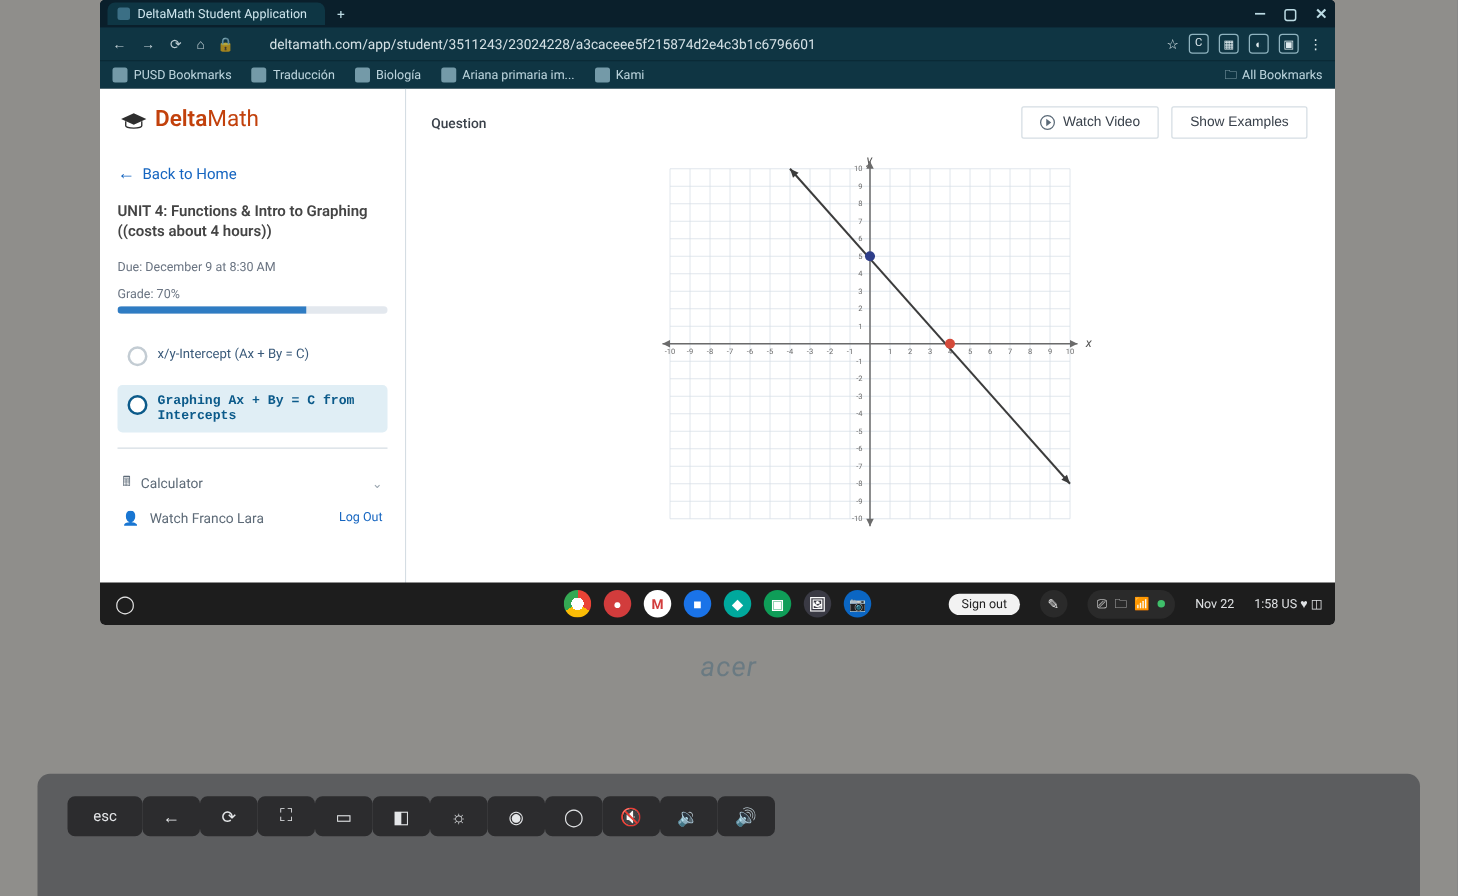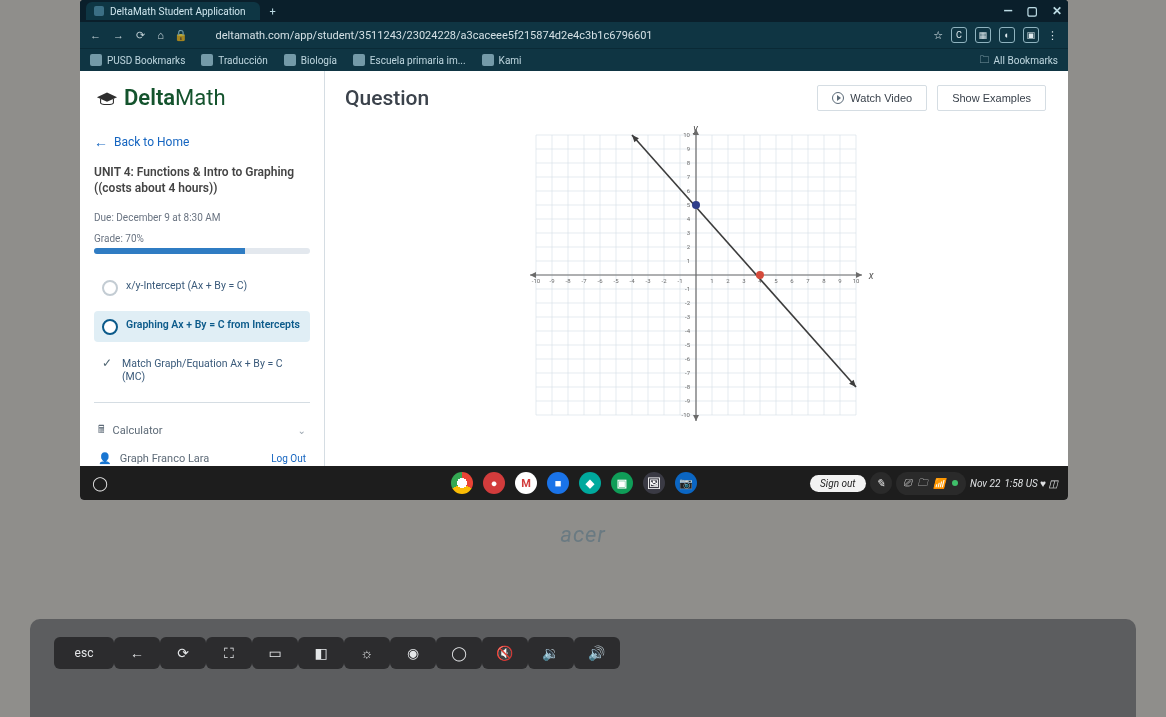--- a/index.html
+++ b/index.html
@@ -70,51 +70,51 @@
   
   .page{background:var(--page-bg);height:calc(100% - 70px);display:flex;overflow:hidden;}
   .sidebar{
     width:244px;min-width:244px;background:#fff;
     border-right:1px solid var(--border);
     display:flex;flex-direction:column;
   }
   .brand{display:flex;align-items:center;gap:8px;padding:14px 16px 10px;}
   .brand .cap{width:20px;height:14px;position:relative;}
   .brand .cap svg{width:22px;height:16px;}
-  .brand-name{font-size:22px;color:#14532d;font-weight:400;}
+  .brand-name{font-size:18px;color:#c2410c;font-weight:400;}
   .brand-name b{font-weight:600;}
   .side-inner{padding:6px 14px 10px;}
   .back{color:var(--link);font-size:12px;display:flex;align-items:center;gap:6px;margin:8px 0 14px;}
   .back .arrow{font-size:14px;}
   .assign-title{color:var(--title);font-size:12px;font-weight:600;line-height:1.35;}
   .due{color:var(--muted);font-size:10px;margin-top:16px;}
   .grade{color:var(--muted);font-size:10px;margin-top:10px;}
   .progress{height:6px;background:#e3e8ee;border-radius:3px;margin-top:4px;overflow:hidden;}
   .progress .bar{height:100%;background:var(--progress);width:70%;}
   .skill-list{margin-top:18px;display:flex;flex-direction:column;gap:8px;}
   .skill{
     display:flex;align-items:flex-start;gap:8px;padding:7px 8px;border-radius:4px;
     font-size:10.5px;color:#3a5a7a;
   }
   .skill .bullet{width:12px;height:12px;border-radius:50%;border:2px solid #c3ccd3;flex:none;margin-top:1px;}
-  .skill.active{background:var(--skill-active-bg);color:var(--skill-active-text);font-weight:600;}
+  .skill.active{background:var(--skill-active-bg);color:var(--skill-active-text);font-weight:600;font-family:Liberation Mono, monospace;}
   .skill.active .bullet{border-color:#0b5a8a;background:#fff;position:relative;}
   .skill.done .bullet{border:none;background:transparent;}
   .skill.done .bullet::after{content:"✓";color:#506673;font-size:12px;position:relative;top:-2px;}
   .side-divider{border-top:1px solid var(--border);margin:12px 0;}
   .tool-row{display:flex;align-items:center;justify-content:space-between;font-size:11px;color:#5d6a77;padding:6px 4px;}
   .tool-row .left{display:flex;align-items:center;gap:8px;}
   .tool-row .chev{color:#9aa5af;font-size:10px;}
   .user-row{display:flex;align-items:center;justify-content:space-between;font-size:11px;color:#5d6a77;padding:6px 4px;}
   .user-row .left{display:flex;align-items:center;gap:8px;}
   .logout{color:var(--link);font-size:10px;}
 
   .main{flex:1;background:#fff;padding:14px 22px 10px 20px;position:relative;overflow:hidden;}
   .main-head{display:flex;align-items:center;gap:10px;}
-  .q-title{font-size:21px;color:#3b424b;font-weight:500;}
+  .q-title{font-size:11px;color:#3b424b;font-weight:500;}
   .head-actions{margin-left:auto;display:flex;gap:10px;}
   .btn{border:1px solid var(--border);background:#fff;color:#39414b;font-size:11px;padding:6px 14px;border-radius:2px;display:flex;align-items:flex-start;gap:6px;}
   .btn .play{width:10px;height:10px;border-radius:50%;border:1.5px solid #5b6a78;display:inline-flex;align-items:center;justify-content:center;}
   .btn .play::after{content:"";border-left:4px solid #5b6a78;border-top:3px solid transparent;border-bottom:3px solid transparent;margin-left:1px;}
   .prompt{margin-top:16px;font-family:Georgia, "Times New Roman", serif;font-size:16px;color:#30353a;}
   .prompt .math{font-style:normal;}
   .graph-wrap{margin:14px auto 4px;display:flex;justify-content:center;}
   .graph{position:relative;width:340px;height:300px;}
   .glabelY{position:absolute;top:-2px;left:50%;transform:translateX(-50%);font-size:10px;color:#555;font-style:italic;}
   .glabelX{position:absolute;right:-8px;top:50%;transform:translateY(-50%);font-size:10px;color:#555;font-style:italic;}
@@ -130,21 +130,21 @@
   .shelf-center{position:absolute;left:50%;transform:translateX(-50%);display:flex;gap:10px;align-items:center;}
   .app{width:22px;height:22px;border-radius:50%;display:flex;align-items:center;justify-content:center;font-size:11px;font-weight:bold;}
   .app.chrome{background:radial-gradient(circle at 50% 50%, #fff 0 5px, transparent 5px), conic-gradient(#ea4335 0 120deg,#fbbc05 120deg 240deg,#34a853 240deg 360deg);}
   .app.rec{background:#d23c3c;color:#fff;}
   .app.gmail{background:#fff;color:#d23c3c;}
   .app.meet{background:#1a73e8;color:#fff;}
   .app.docs{background:#00a99d;color:#fff;}
   .app.green{background:#0f9d58;color:#fff;}
   .app.cam{background:#0b66c3;color:#fff;}
   .app.pic{background:#3a3a44;color:#fff;}
-  .shelf-right{margin-left:auto;display:flex;align-items:center;gap:4px;padding-right:10px;font-style:italic;}
+  .shelf-right{margin-left:auto;display:flex;align-items:center;gap:16px;padding-right:10px;}
   .pill{background:#f2f2f2;color:#222;border-radius:12px;padding:3px 10px;font-size:10px;}
   .pen{width:22px;height:22px;border-radius:50%;background:#2a2a2a;color:#eaeaea;display:flex;align-items:center;justify-content:center;font-size:11px;}
   .status{background:#2a2a2a;border-radius:12px;padding:3px 8px;display:flex;align-items:center;gap:6px;color:#eaeaea;font-size:10px;}
   .status .d{width:6px;height:6px;border-radius:50%;background:#3fbf6a;}
   .clock{color:#dfe1e3;font-size:10px;}
 
   
   .brandmark{position:absolute;left:50%;top:522px;transform:translateX(-50%);color:#6a7a82;font-size:22px;font-style:italic;letter-spacing:1px;}
   .keyboard{position:absolute;left:30px;right:30px;bottom:0;height:80px;background:#5c5d5f;border-radius:10px 10px 0 0;display:flex;padding:18px 24px 0;}
   .key{background:#2c2c2e;color:#e4e6e8;border-radius:6px;height:32px;min-width:60px;display:flex;align-items:center;justify-content:center;font-size:12px;}
@@ -196,21 +196,21 @@
         <div class="bm">
             <span class="ico"></span>
             <span>Traducción</span>
           </div>
         <div class="bm">
             <span class="ico"></span>
             <span>Biología</span>
           </div>
         <div class="bm">
             <span class="ico"></span>
-            <span>Escuela primaria im...</span>
+            <span>Ariana primaria im...</span>
           </div>
         <div class="bm">
             <span class="ico"></span>
             <span>Kami</span>
           </div>
         <div class="bm all-bm">
           <span>🗀</span>
           <span>All Bookmarks</span>
         </div>
       </div>
@@ -241,38 +241,34 @@
 
           <div class="skill-list">
             <div class="skill">
               <span class="bullet"></span>
               <span>x/y-Intercept (Ax + By = C)</span>
             </div>
             <div class="skill active">
               <span class="bullet"></span>
               <span>Graphing Ax + By = C from Intercepts</span>
             </div>
-            <div class="skill done">
-              <span class="bullet"></span>
-              <span>Match Graph/Equation Ax + By = C (MC)</span>
-            </div>
           </div>
 
           <div class="side-divider"></div>
           <div class="tool-row">
             <span class="left">
                 <span>🖩</span>
                 <span>Calculator</span>
               </span>
             <span class="chev">⌄</span>
           </div>
           <div class="user-row">
             <span class="left">
                 <span>👤</span>
-                <span>Graph Franco Lara</span>
+                <span>Watch Franco Lara</span>
               </span>
             <span class="logout">Log Out</span>
           </div>
         </div>
       </aside>
 
       <main class="main">
         <div class="main-head">
           <div class="q-title">Question</div>
           <div class="head-actions">

